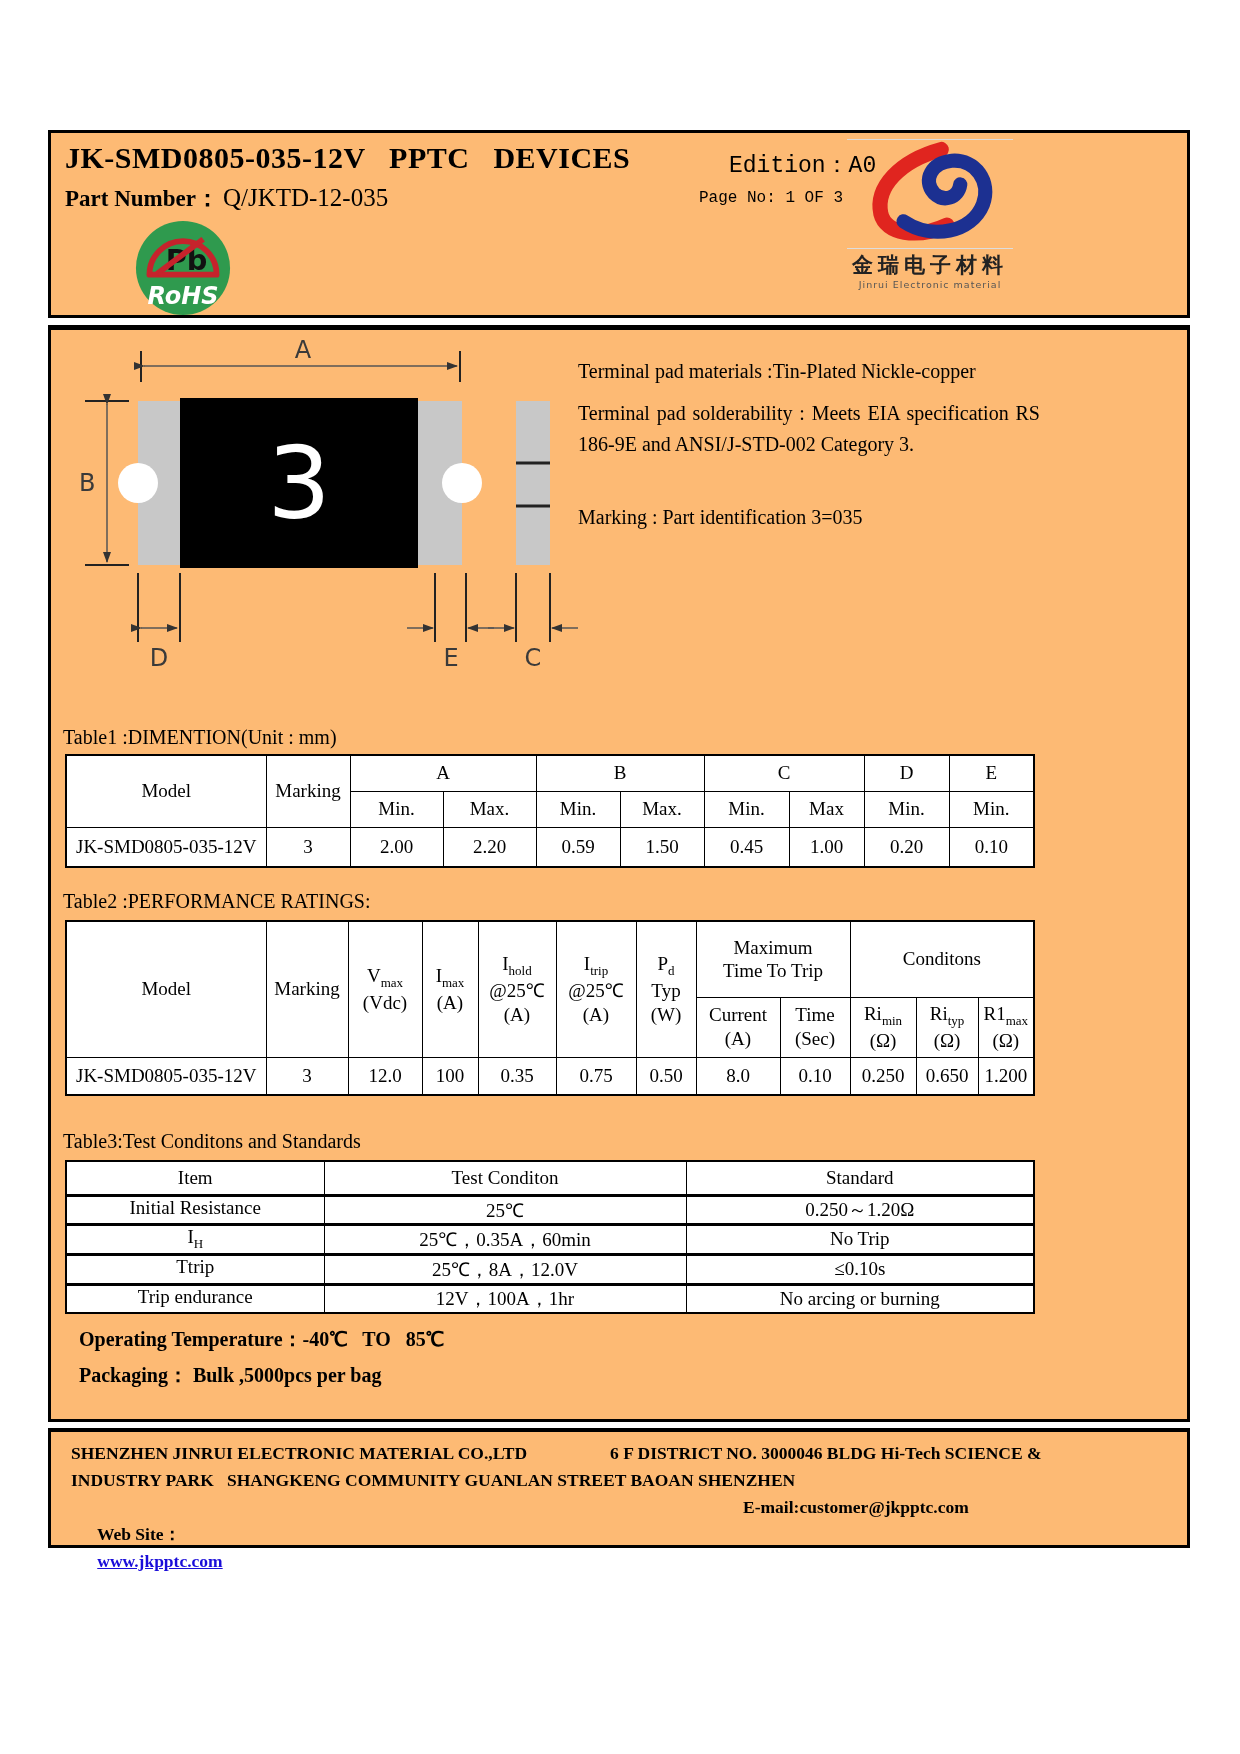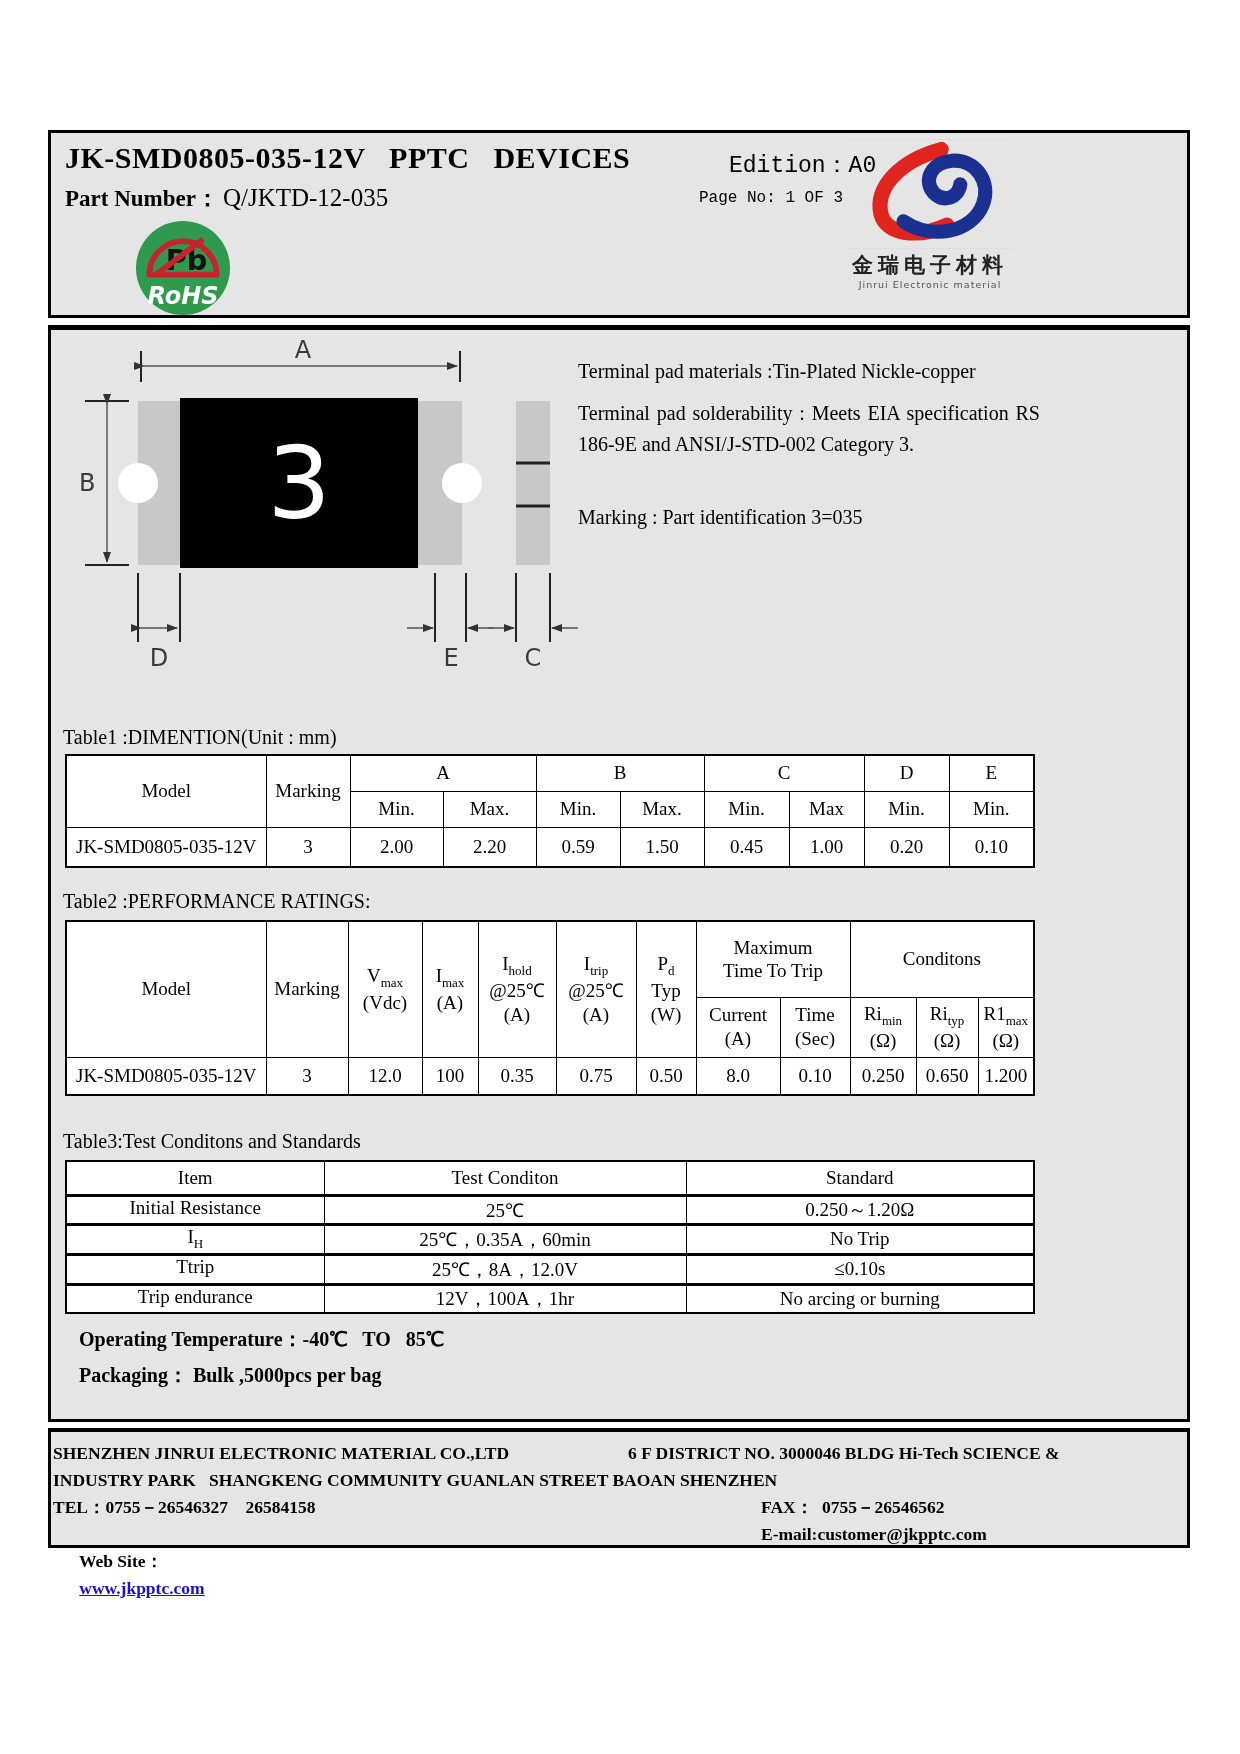--- a/index.html
+++ b/index.html
@@ -1,24 +1,24 @@
 <!DOCTYPE html>
 <html><head>
 <meta charset="utf-8">
 <style>
   * { margin:0; padding:0; box-sizing:border-box; }
   html,body { background:#ffffff; }
   body {
     width:1240px; height:1754px; position:relative;
     font-family:"Liberation Serif", serif; color:#000;
   }
-  .box { position:absolute; background:#e5e5e5; border:3px solid #000; }
+  .box { position:absolute; background:#fdba74; border:3px solid #000; }
   #header-box { left:48px; top:130px; width:1142px; height:188px; }
   #main-box   { left:48px; top:325px; width:1142px; height:1097px; border-top-width:5px; }
-  #footer-box { left:48px; top:1428px; width:1142px; height:120px; border-top-width:4px; padding:8px 2px; }
+  #footer-box { left:48px; top:1428px; width:1142px; height:120px; border-top-width:4px; padding:8px 20px; }
 
   
   .doc-title { position:absolute; left:14px; top:8px; font-size:30px; font-weight:bold; white-space:pre; letter-spacing:0.5px; }
   .pn-line { position:absolute; left:14px; top:50px; }
   .pn-label { font-size:23px; font-weight:bold; }
   .pn-value { font-size:25px; }
   .edition { position:absolute; left:678px; top:16px; font-family:"Liberation Mono", monospace; font-size:23px; }
   .page-no { position:absolute; left:648px; top:56px; font-family:"Liberation Mono", monospace; font-size:16px; }
   .rohs-wrap { position:absolute; left:84px; top:87px; width:96px; height:96px; }
   .logo-wrap { position:absolute; left:796px; top:6px; width:166px; text-align:center; border-top:1px solid #ddd; }
@@ -334,23 +334,19 @@
 
 <div class="box" id="footer-box">
   <div class="f-row">
     <span class="f-left">SHENZHEN JINRUI ELECTRONIC MATERIAL CO.,LTD</span>
     <span class="f-right-wide">6 F DISTRICT NO. 3000046 BLDG Hi-Tech SCIENCE &amp;</span>
   </div>
   <div class="f-row">
     <span class="f-left">INDUSTRY PARK   SHANGKENG COMMUNITY GUANLAN STREET BAOAN SHENZHEN</span>
   </div>
   <div class="f-row">
-    <span class="f-left">TEL：0755－26546327    26584158</span>
-    <span class="f-right">FAX：  0755－26546562</span>
-  </div>
-  <div class="f-row">
     <span class="f-left">
       <span>Web Site：</span>
       <a href="#" class="web-link">www.jkpptc.com</a>
     </span>
     <span class="f-right">E-mail:customer@jkpptc.com</span>
   </div>
 </div>
 
 </body></html>

